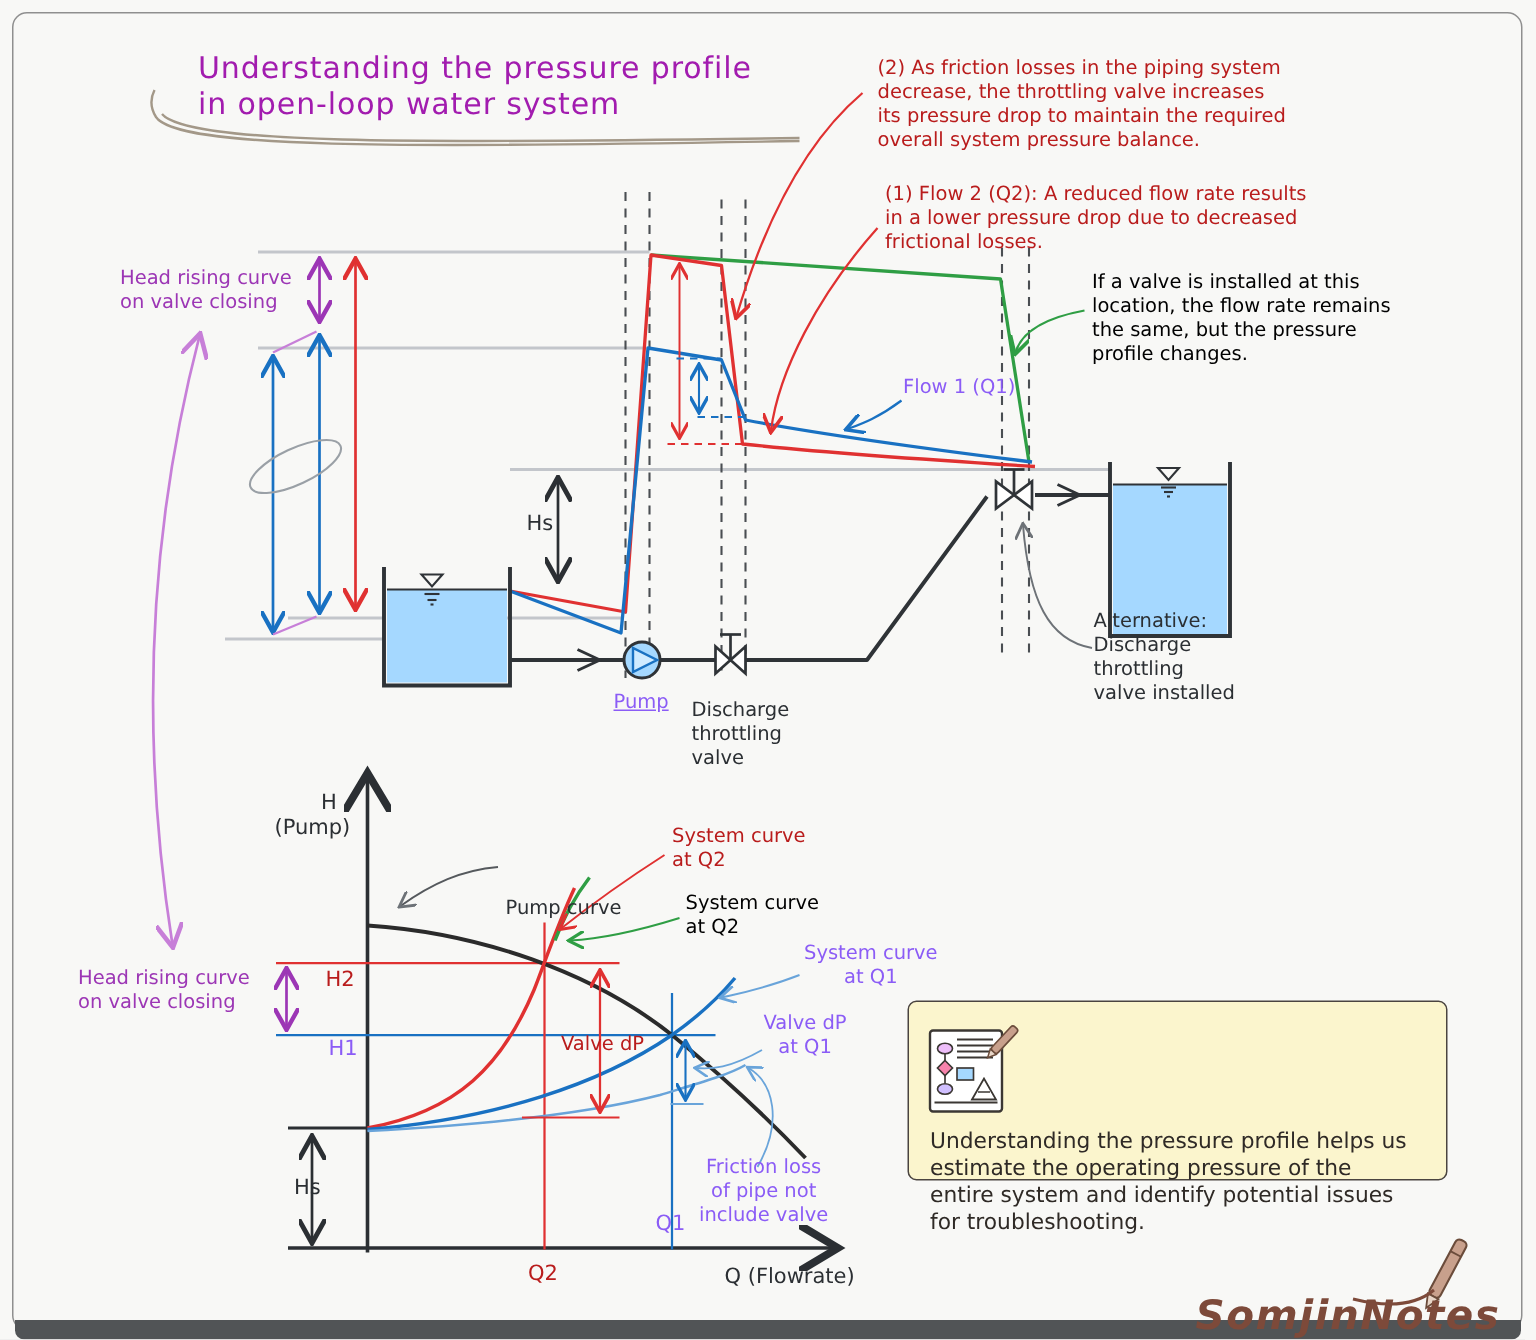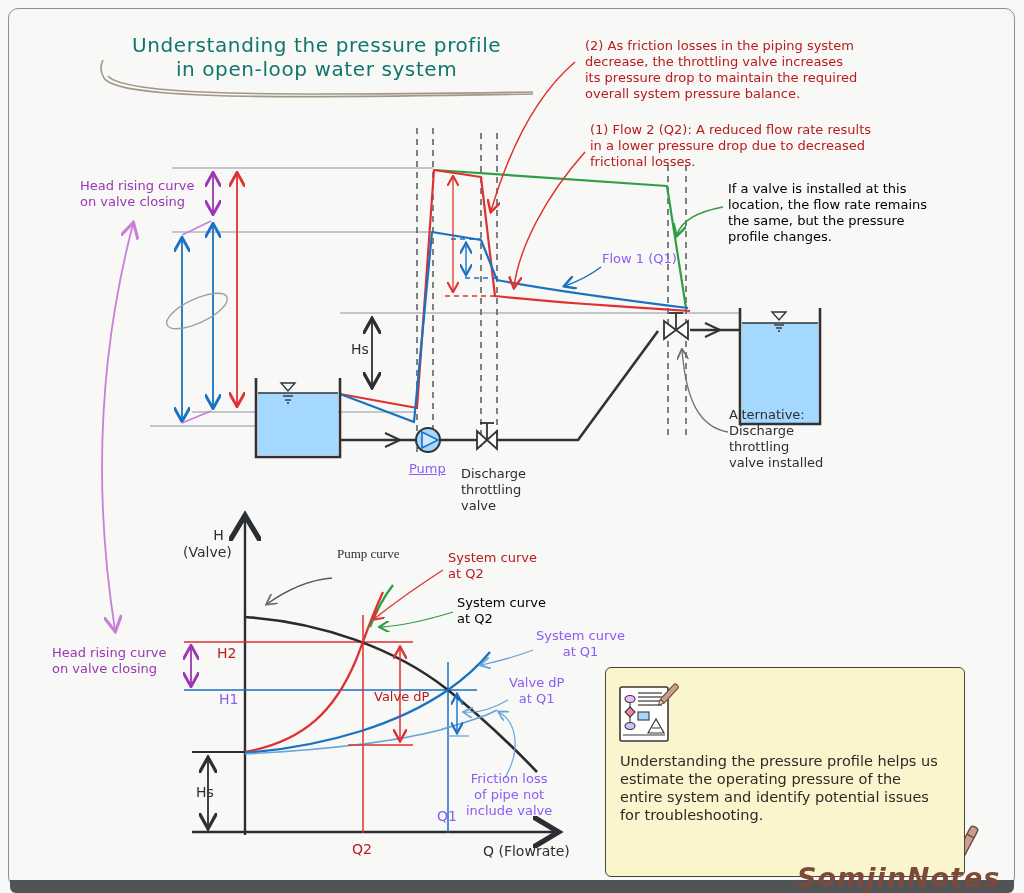--- a/index.html
+++ b/index.html
@@ -3,29 +3,29 @@
 <meta charset="utf-8">
 <style>
   html,body{margin:0;padding:0;background:#e9e9e7;}
   .page{position:relative;width:1024px;height:893px;background:#f8f8f6;overflow:hidden;
         font-family:"DejaVu Sans",sans-serif;color:#1f1f1f;}
   .frame{position:absolute;left:8px;top:8px;width:1005px;height:877px;border:1.6px solid #8f8f8f;
          border-radius:10px;pointer-events:none;}
   .bottombar{position:absolute;left:10px;top:880px;width:1004px;height:13px;background:#515456;border-radius:0 0 6px 6px;}
   svg.drawing{position:absolute;left:0;top:0;}
   .lbl{position:absolute;white-space:nowrap;line-height:1.22;}
-  .title{font-size:20px;letter-spacing:.6px;color:#0f766e;text-align:center;}
+  .title{font-size:20px;letter-spacing:.6px;color:#a21caf;}
   .s13{font-size:13px;}
   .s14{font-size:14px;}
   .red{color:#b91c1c;}
   .green{color:#000000;}
   .blue{color:#8b5cf6;text-align:center;}
   .purple{color:#9c36b5;}
   .dark{color:#2b2f33;}
-  .notebox{position:absolute;left:605px;top:667px;width:360px;height:210px;background:#fbf5cd;
+  .notebox{position:absolute;left:605px;top:667px;width:360px;height:120px;background:#fbf5cd;
            border:1.6px solid #4a4440;border-radius:6px;box-sizing:border-box;}
   .notetext{position:absolute;left:14px;top:84px;font-size:14.5px;line-height:1.25;color:#2f2a26;white-space:nowrap;}
   .signature{position:absolute;left:797px;top:838px;font-size:27px;font-style:italic;font-weight:bold;
              color:#7d4a3a;letter-spacing:1px;margin-top:24px;}
 </style>
 </head>
 <body>
 
 <div class="page">
 
@@ -251,25 +251,25 @@
 
   <div class="lbl dark s13" style="left:729px;top:407px;">
     <div>Alternative:</div>
     <div>Discharge</div>
     <div>throttling</div>
     <div>valve installed</div>
   </div>
 
   <div class="lbl dark s14" style="left:205px;top:527px;text-align:center;">
     <div>H</div>
-    <div style="margin-left:-22px;">(Valve)</div>
+    <div style="margin-left:-22px;">(Pump)</div>
   </div>
   <div class="lbl dark s14" style="left:483px;top:843px;">Q (Flowrate)</div>
 
-  <div class="lbl dark s13" style="left:337px;top:546px;font-family:Liberation Serif, serif;">Pump curve</div>
+  <div class="lbl dark s13" style="left:337px;top:598px;">Pump curve</div>
 
   <div class="lbl red s13" style="left:448px;top:550px;">
     <div>System curve</div>
     <div>at Q2</div>
   </div>
   <div class="lbl green s13" style="left:457px;top:595px;">
     <div>System curve</div>
     <div>at Q2</div>
   </div>
   <div class="lbl blue s13" style="left:536px;top:628px;">

